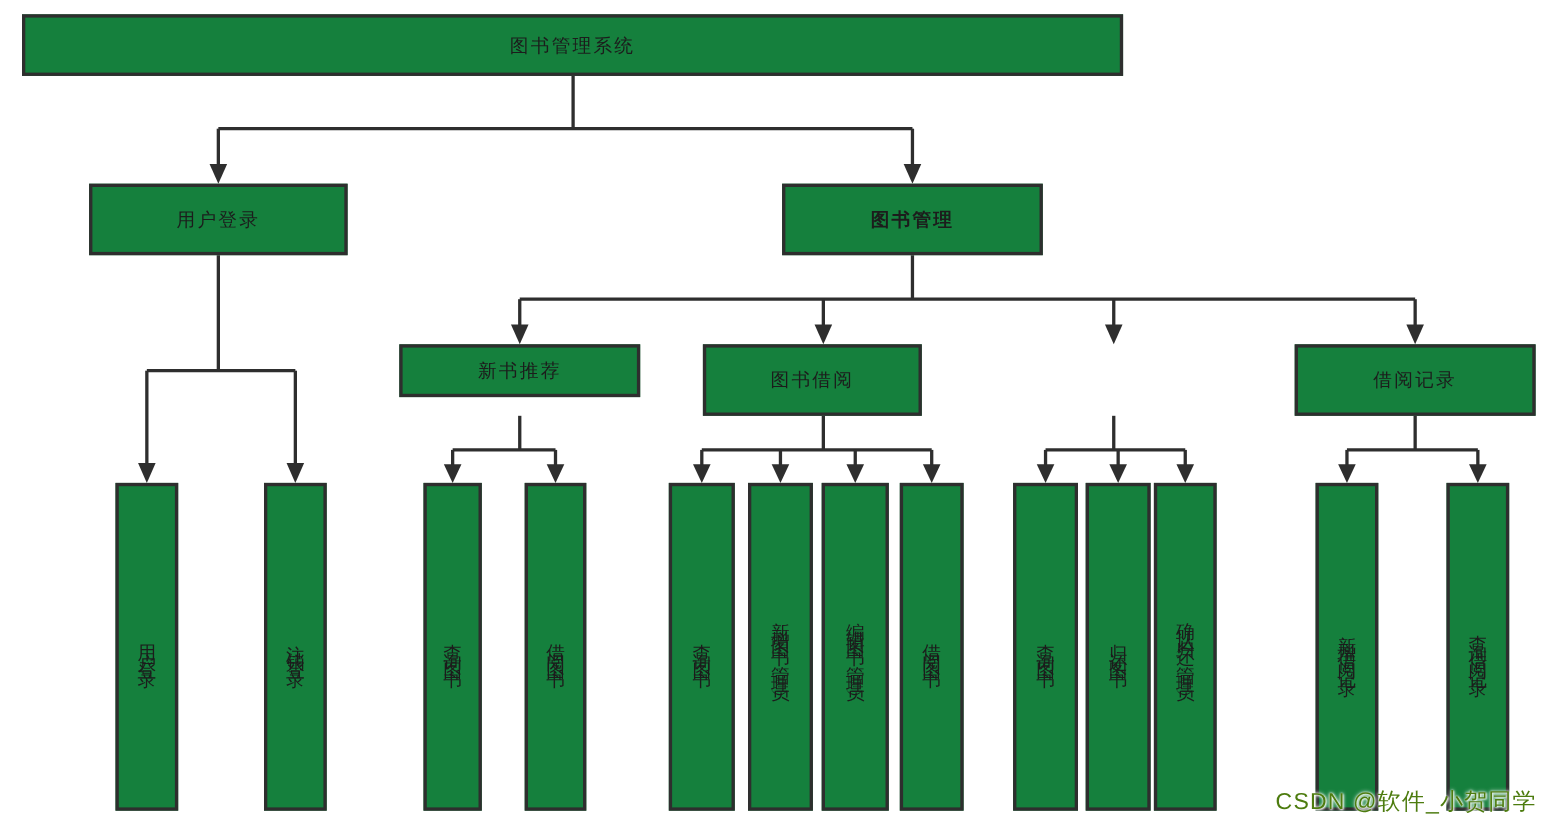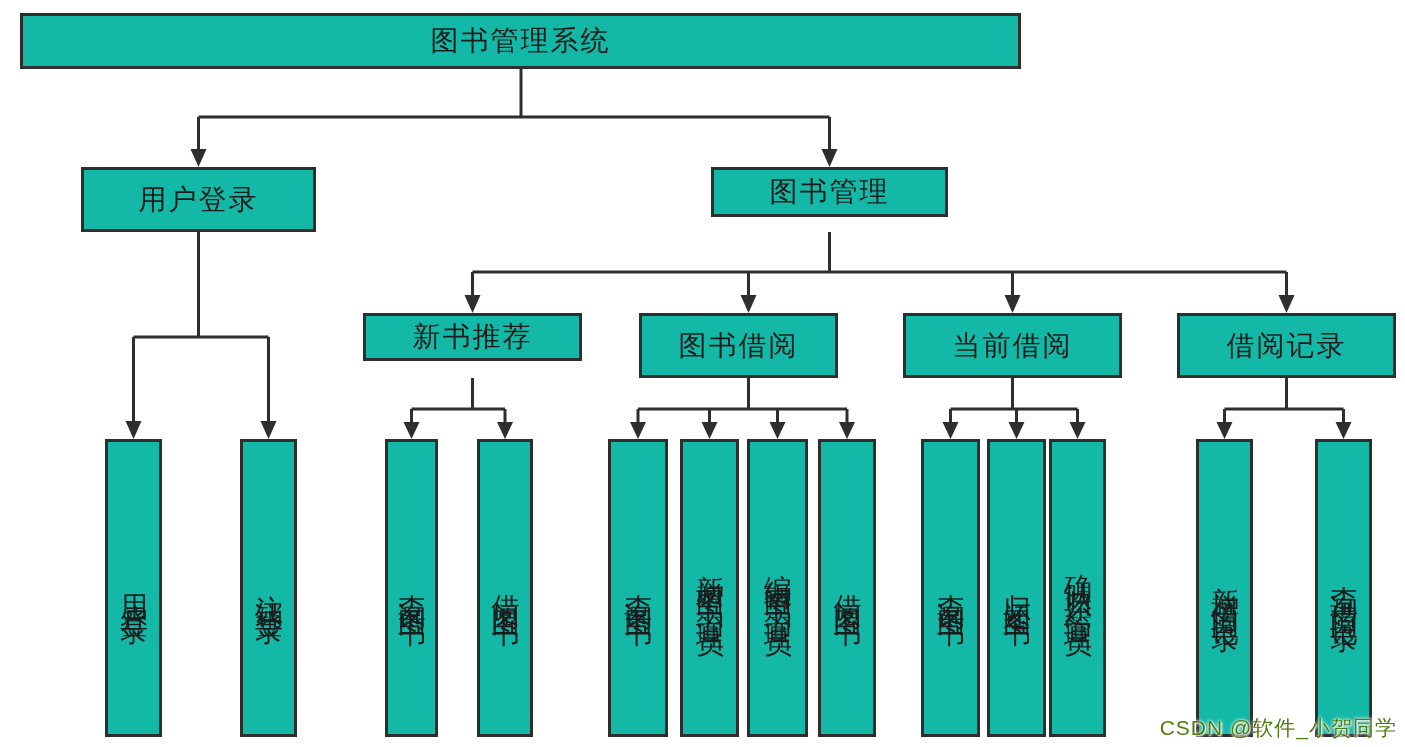--- a/index.html
+++ b/index.html
@@ -12,27 +12,27 @@
     overflow: hidden;
   }
   .connectors {
     position: absolute;
     left: 0; top: 0;
     width: 1405px; height: 747px;
   }
   .node {
     position: absolute;
     box-sizing: border-box;
-    background: #14b8a6;
+    background: #15803d;
     border: 3px solid #2e2e2e;
     display: flex;
     align-items: center;
     justify-content: center;
     color: #1c1c1c;
-    font-size: 28px;
+    font-size: 17px;
     font-weight: 500;
     letter-spacing: 2px;
     z-index: 2;
     white-space: nowrap;
   }
   .node.v {
     writing-mode: vertical-rl;
     letter-spacing: 8px;
     white-space: normal;
   }
@@ -124,25 +124,24 @@
       <path d="M1224.5 409 V423"></path>
       <polygon points="1216.5,422 1232.5,422 1224.5,439" fill="#2e2e2e" stroke="none"></polygon>
       <path d="M1343.5 409 V423"></path>
       <polygon points="1335.5,422 1351.5,422 1343.5,439" fill="#2e2e2e" stroke="none"></polygon>
     </g>
   </svg>
 
   <div class="node" style="left:20px; top:13px; width:1001px; height:56px;">图书管理系统</div>
 
   <div class="node" style="left:81px; top:167px; width:235px; height:65px;">用户登录</div>
-  <div class="node" style="left:711px; top:167px; width:237px; height:50px;">图书管理</div>
+  <div class="node" style="left:711px; top:167px; width:237px; height:65px;font-weight:bold;">图书管理</div>
 
   <div class="node" style="left:363px; top:313px; width:219px; height:48px;">新书推荐</div>
   <div class="node" style="left:639px; top:313px; width:199px; height:65px;">图书借阅</div>
-  <div class="node" style="left:903px; top:313px; width:219px; height:65px;">当前借阅</div>
   <div class="node" style="left:1177px; top:313px; width:219px; height:65px;">借阅记录</div>
 
   <div class="node v" style="left:105px; top:439px; width:57px; height:298px;">用户登录</div>
   <div class="node v" style="left:240px; top:439px; width:57px; height:298px;">注销登录</div>
 
   <div class="node v" style="left:385px; top:439px; width:53px; height:298px;">查询图书</div>
   <div class="node v" style="left:477px; top:439px; width:56px; height:298px;">借阅图书</div>
 
   <div class="node v" style="left:608px; top:439px; width:60px; height:298px;">查询图书</div>
   <div class="node v" style="left:680px; top:439px; width:59px; height:298px;">新增图书（管理员）</div>

